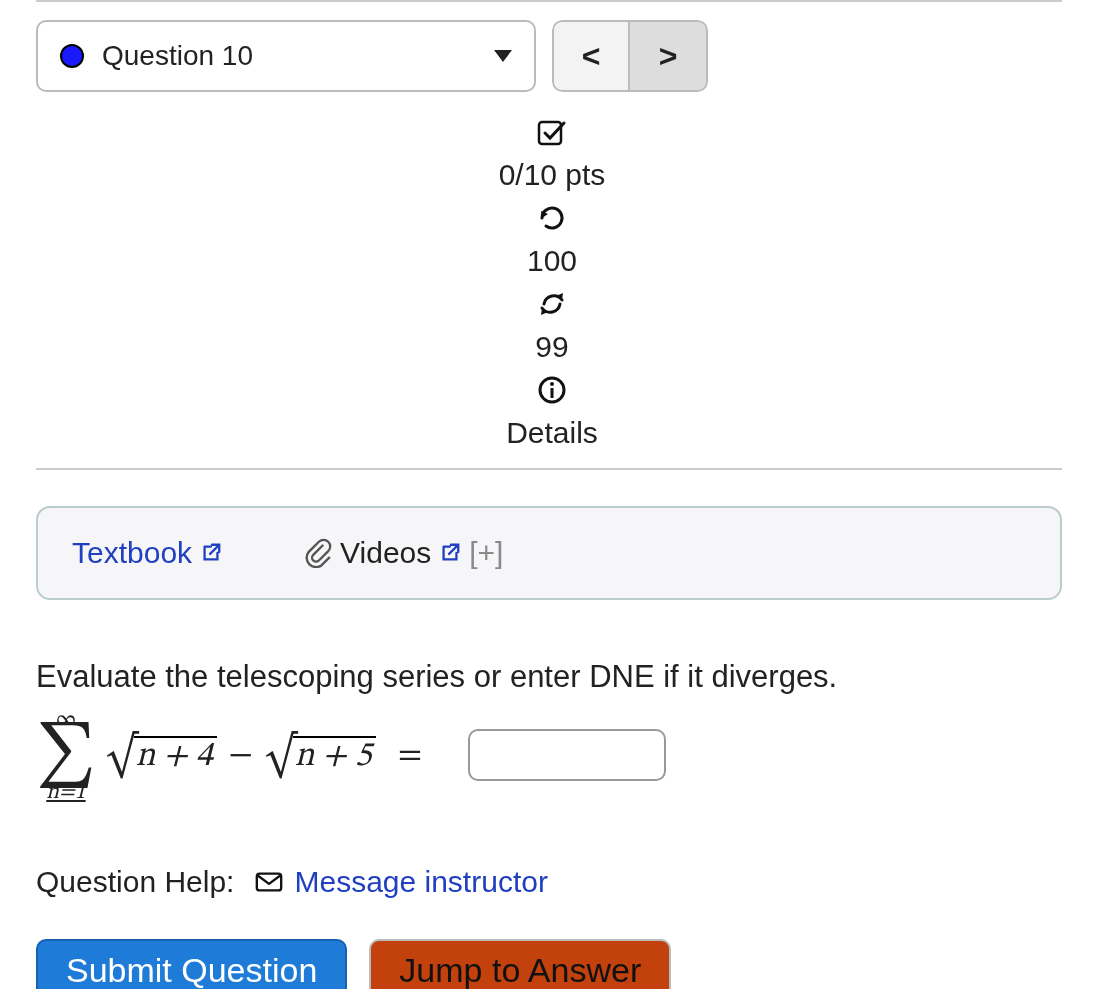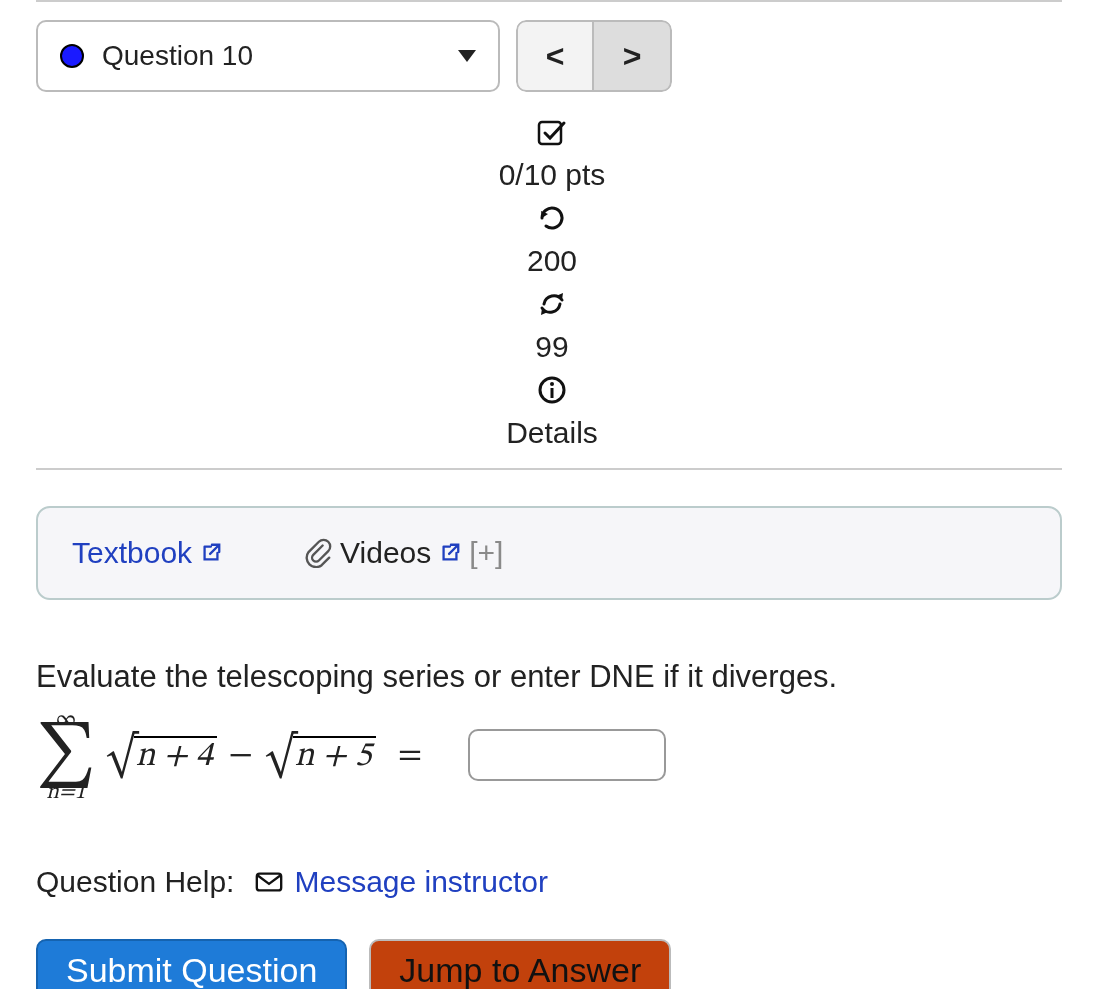--- a/index.html
+++ b/index.html
@@ -19,21 +19,21 @@
   .topbar {
     display: flex;
     align-items: center;
     gap: 16px;
     padding: 18px 0;
   }
   .q-select {
     display: flex;
     align-items: center;
     justify-content: space-between;
-    width: 464px;
+    width: 500px;
     height: 72px;
     border: 2px solid #bbb;
     border-radius: 10px;
     padding: 0 22px;
     background: #fff;
     cursor: pointer;
   }
   .q-select-left { display: flex; align-items: center; gap: 18px; }
   .dot {
     width: 24px; height: 24px; border-radius: 50%;
@@ -112,21 +112,21 @@
   }
   .math {
     font-family: "STIX Two Math", "Cambria Math", "Times New Roman", serif;
     font-size: 34px;
     display: flex;
     align-items: center;
   }
   .sum-wrap { display:inline-flex; flex-direction:column; align-items:center; line-height:1; margin-right:10px; }
   .sum-top { font-size: 22px; }
   .sum-sym { font-size: 64px; line-height: 0.8; }
-  .sum-bot { font-size: 22px; font-style: italic; }
+  .sum-bot { font-size: 22px; font-style: italic; text-decoration: underline; }
   .sqrt {
     display:inline-block;
     border-top: 2.5px solid #000;
     padding: 0 4px 0 2px;
     line-height: 1.1;
   }
   .radsign { font-size: 40px; margin-right: -4px; position: relative; top: 3px; }
   .mi { font-style: italic; }
   .answer-input {
     width: 198px;
@@ -198,21 +198,21 @@
           <path d="M9 17 l5 5 l14 -15" fill="none" stroke="#111" stroke-width="3" stroke-linecap="round"></path>
         </svg>
     </span>
     <span>0/10 pts</span>
     <span class="ic">
       <svg viewBox="0 0 32 32">
           <path d="M6 16 a10 10 0 1 1 4 8" fill="none" stroke="#111" stroke-width="3" stroke-linecap="round"></path>
           <path d="M6 16 l-1 -7 l7 3 z" fill="#111"></path>
         </svg>
     </span>
-    <span>200</span>
+    <span>100</span>
     <span class="ic">
       <svg viewBox="0 0 32 32">
           <path d="M26 12 a10 10 0 0 0 -18 4" fill="none" stroke="#111" stroke-width="3" stroke-linecap="round"></path>
           <path d="M26 12 l1 -7 l-7 3 z" fill="#111"></path>
           <path d="M6 20 a10 10 0 0 0 18 -4" fill="none" stroke="#111" stroke-width="3" stroke-linecap="round"></path>
           <path d="M6 20 l-1 7 l7 -3 z" fill="#111"></path>
         </svg>
     </span>
     <span>99</span>
     <span class="ic">

